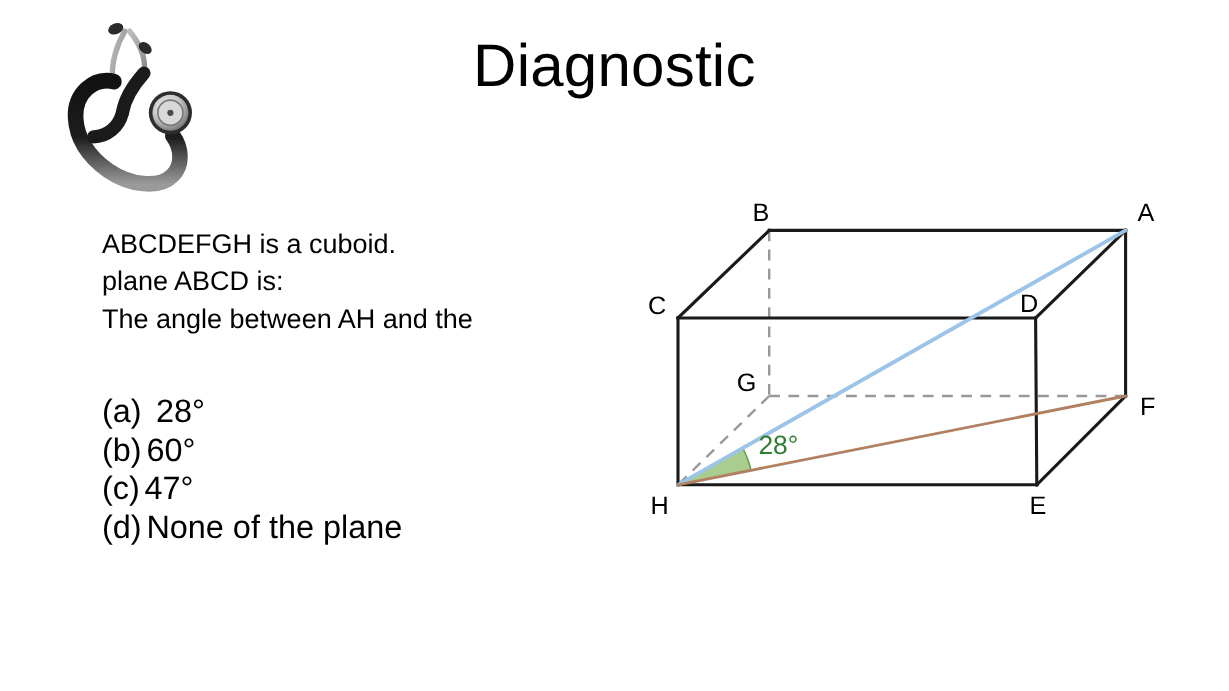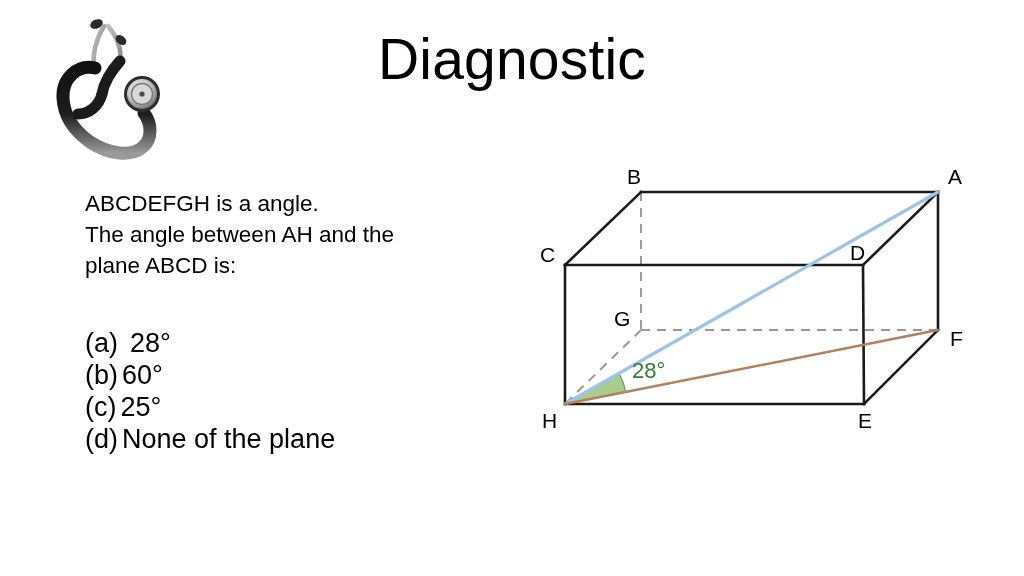--- a/index.html
+++ b/index.html
@@ -31,21 +31,21 @@
     height: 155px;
   }
 
   
   .title {
     position: absolute;
     left: 0;
     top: 28px;
     width: 1024px;
     text-align: center;
-    font-size: 57px;
+    font-size: 50px;
     font-weight: 300;
     letter-spacing: 0.2px;
     line-height: 1.1;
     color: #000000;
     white-space: nowrap;
   }
 
   
   .question-block {
     position: absolute;
@@ -133,34 +133,34 @@
       <circle cx="110" cy="82" r="18" fill="#2d2d2d"></circle>
       <circle cx="110" cy="82" r="15" fill="url(#bellGrad)"></circle>
       <circle cx="110" cy="82" r="10.5" fill="#d8d8d8" stroke="#7a7a7a" stroke-width="1.4"></circle>
       <circle cx="110" cy="82" r="2.6" fill="#4a4a4a"></circle>
     </svg>
   </div>
 
   <div class="title">Diagnostic</div>
 
   <div class="question-block">
-    <div class="q-line">ABCDEFGH is a angle.</div>
+    <div class="q-line">ABCDEFGH is a cuboid.</div>
+    <div class="q-line">plane ABCD is:</div>
     <div class="q-line">The angle between AH and the</div>
-    <div class="q-line">plane ABCD is:</div>
   </div>
 
   <div class="options">
     <div class="opt first">
       <span class="lbl">(a)</span><span class="val">28°</span>
     </div>
     <div class="opt">
       <span class="lbl">(b)</span><span class="val">60°</span>
     </div>
     <div class="opt">
-      <span class="lbl">(c)</span><span class="val">25°</span>
+      <span class="lbl">(c)</span><span class="val">47°</span>
     </div>
     <div class="opt">
       <span class="lbl">(d)</span><span class="val">None of the plane</span>
     </div>
   </div>
 
   <div class="diagram">
     <svg id="cuboid-svg" width="490" height="300" viewBox="0 0 490 300" xmlns="http://www.w3.org/2000/svg">
       <g id="angle-sector">
           <path d="M 45 254 L 98.90 223.36 A 62 62 0 0 1 105.81 241.93 Z" fill="#a8cd8f" stroke="#6a9a4e" stroke-width="1.2"></path>

